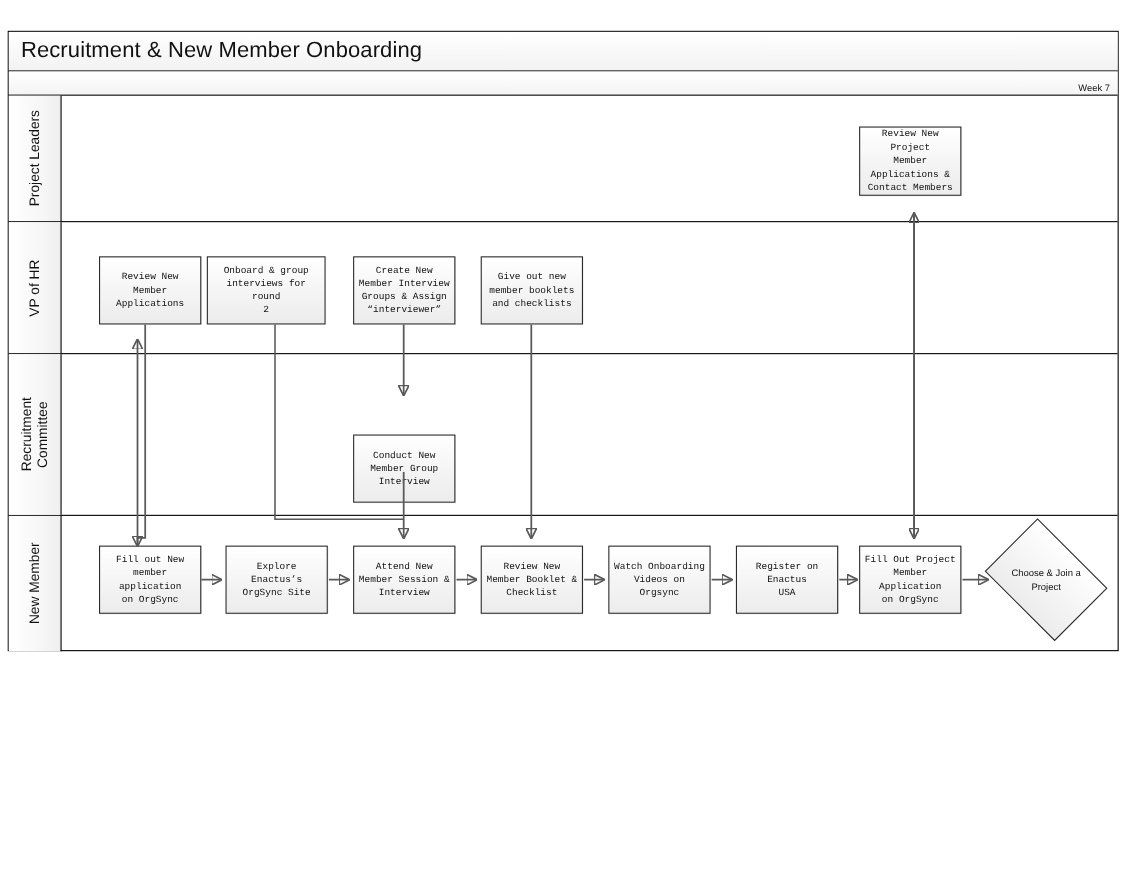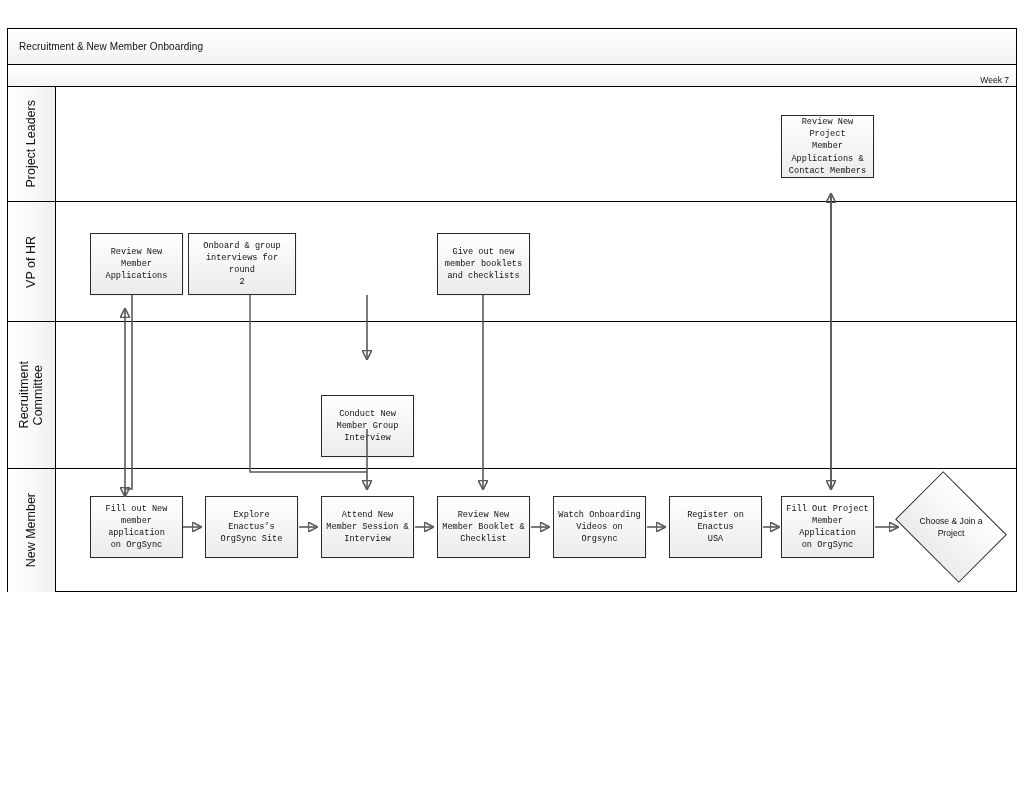--- a/index.html
+++ b/index.html
@@ -12,21 +12,21 @@
     border:1px solid #000;box-sizing:border-box;background:#fff;
   }
 
   
   .title-band{
     position:absolute;left:0;top:0;width:100%;height:36px;
     border-bottom:1px solid #000;box-sizing:border-box;
     background:linear-gradient(to bottom,#ffffff 0%,#f2f2f2 100%);
     display:flex;align-items:center;
   }
-  .title-text{padding-left:11px;font-size:10px;color:#111;letter-spacing:.1px;}
+  .title-text{padding-left:11px;font-size:20px;color:#111;letter-spacing:.1px;}
 
   
   .phase-band{
     position:absolute;left:0;top:36px;width:100%;height:22px;
     border-bottom:1px solid #000;box-sizing:border-box;
     background:linear-gradient(to bottom,#ffffff 0%,#f4f4f4 100%);
     display:flex;align-items:flex-end;justify-content:flex-end;
   }
   .phase-text{font-size:8.5px;padding-right:7px;padding-bottom:1px;color:#111;}
 
@@ -109,20 +109,24 @@
       <div class="lane-header">
         <div class="lane-label">VP of HR</div>
       </div>
       <div class="lane-body">
         <div class="node" style="left:34px;top:31px;width:93px;height:62px;">Review New
 Member
 Applications</div>
         <div class="node" style="left:132px;top:31px;width:108px;height:62px;">Onboard &amp; group
 interviews for round
 2</div>
+        <div class="node" style="left:265px;top:31px;width:93px;height:62px;">Create New
+Member Interview
+Groups &amp; Assign
+“interviewer”</div>
         <div class="node" style="left:381px;top:31px;width:93px;height:62px;">Give out new
 member booklets
 and checklists</div>
       </div>
     </div>
 
     <div class="lane" style="top:293px;height:147px;">
       <div class="lane-header">
         <div class="lane-label">Recruitment
 Committee</div>

